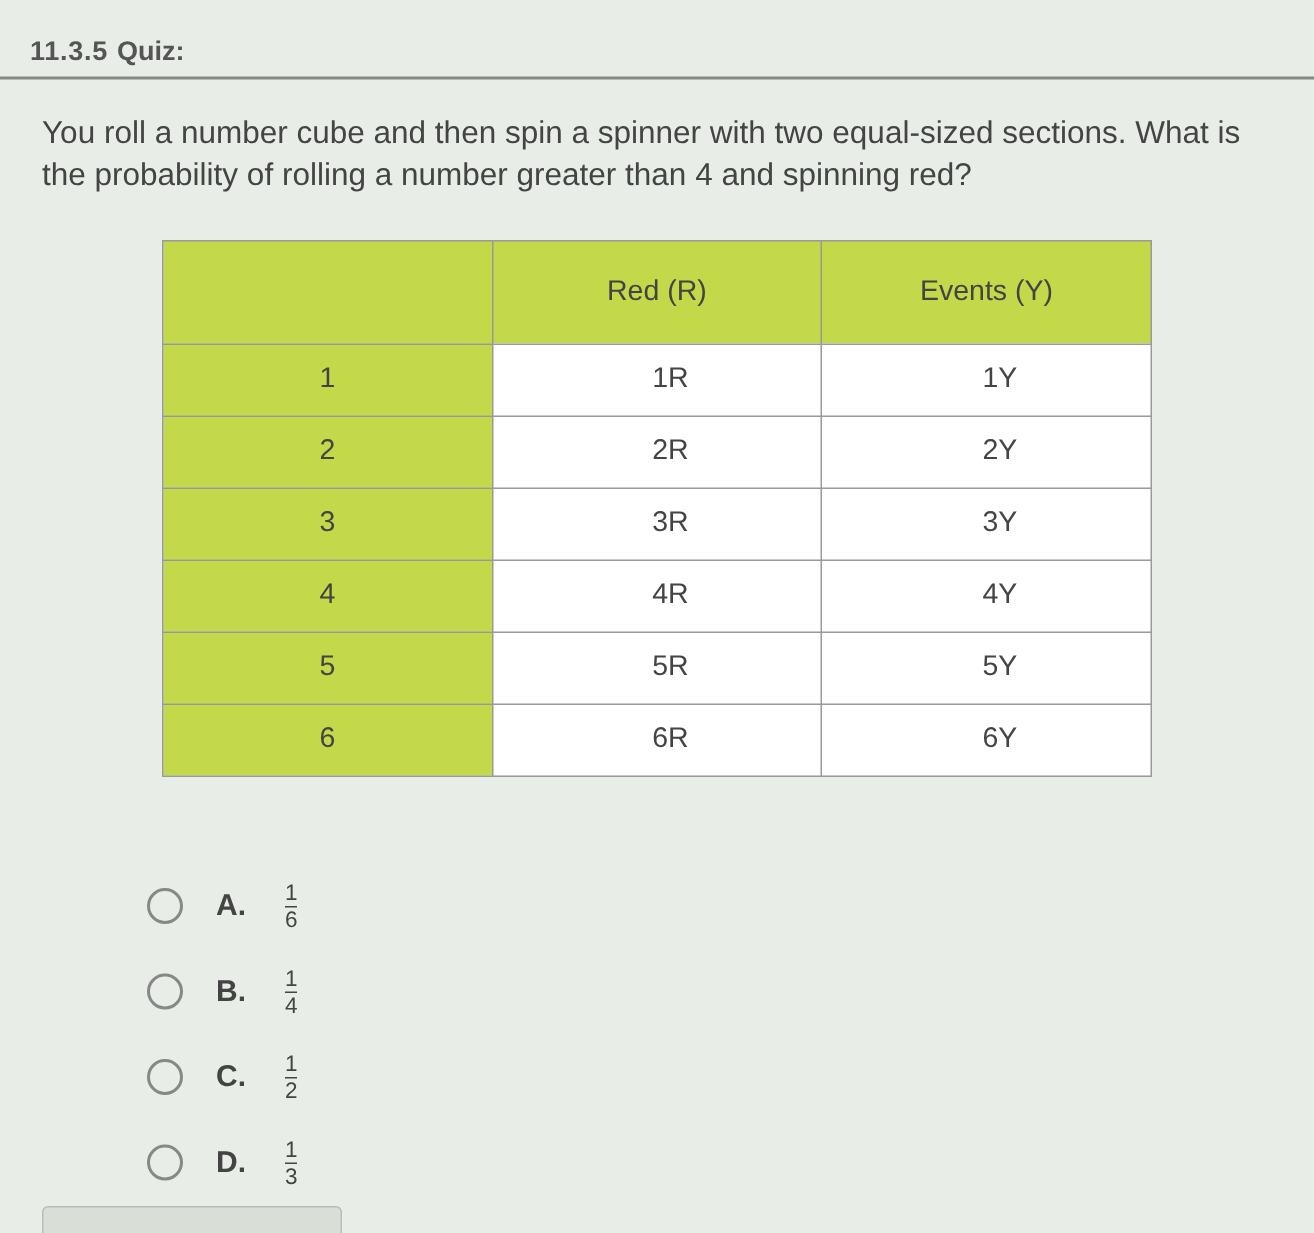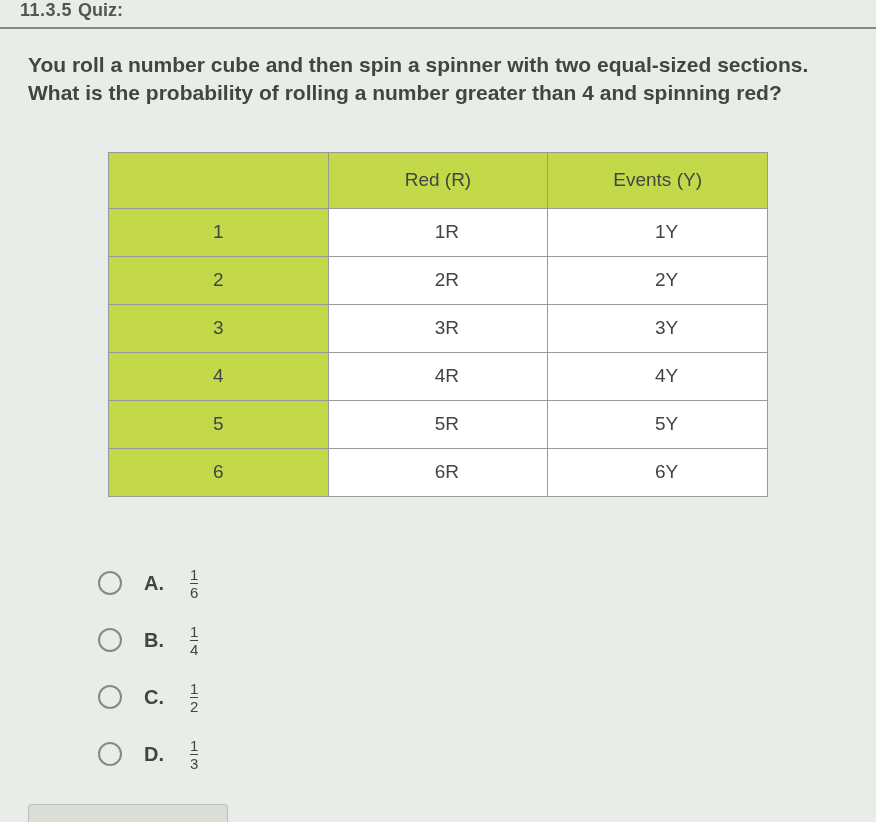--- a/index.html
+++ b/index.html
@@ -10,20 +10,21 @@
       height: 822px;
       overflow: hidden;
       color: #333;
     }
     .header-bar {
       padding: 0 20px 6px 20px;
       border-bottom: 2px solid #888;
       display: flex;
       align-items: center;
       gap: 6px;
+      margin-top: 24px;
     }
     .header-number {
       font-weight: bold;
       font-size: 18px;
       color: #555;
       letter-spacing: 0.5px;
     }
     .header-quiz {
       font-weight: bold;
       font-size: 18px;
@@ -34,22 +35,21 @@
       color: #999;
       font-weight: normal;
     }
     .content {
       padding: 22px 28px;
     }
     .question {
       font-size: 21px;
       color: #444;
       line-height: 1.35;
-      margin-bottom: 44px;
-      font-weight: bold;
+      margin-bottom: 28px;
     }
     .table-wrap {
       display: flex;
       justify-content: center;
       margin-bottom: 70px;
     }
     table {
       border-collapse: collapse;
       width: 660px;
     }
@@ -59,21 +59,21 @@
       height: 48px;
       font-size: 19px;
       color: #444;
       font-weight: normal;
     }
     th {
       font-weight: normal;
     }
     .hdr-cell {
       background: #c3d94a;
-      height: 56px;
+      height: 69px;
     }
     .row-head {
       background: #c3d94a;
       width: 220px;
     }
     .data-cell {
       background: #fff;
       width: 220px;
       padding-left: 18px;
     }

